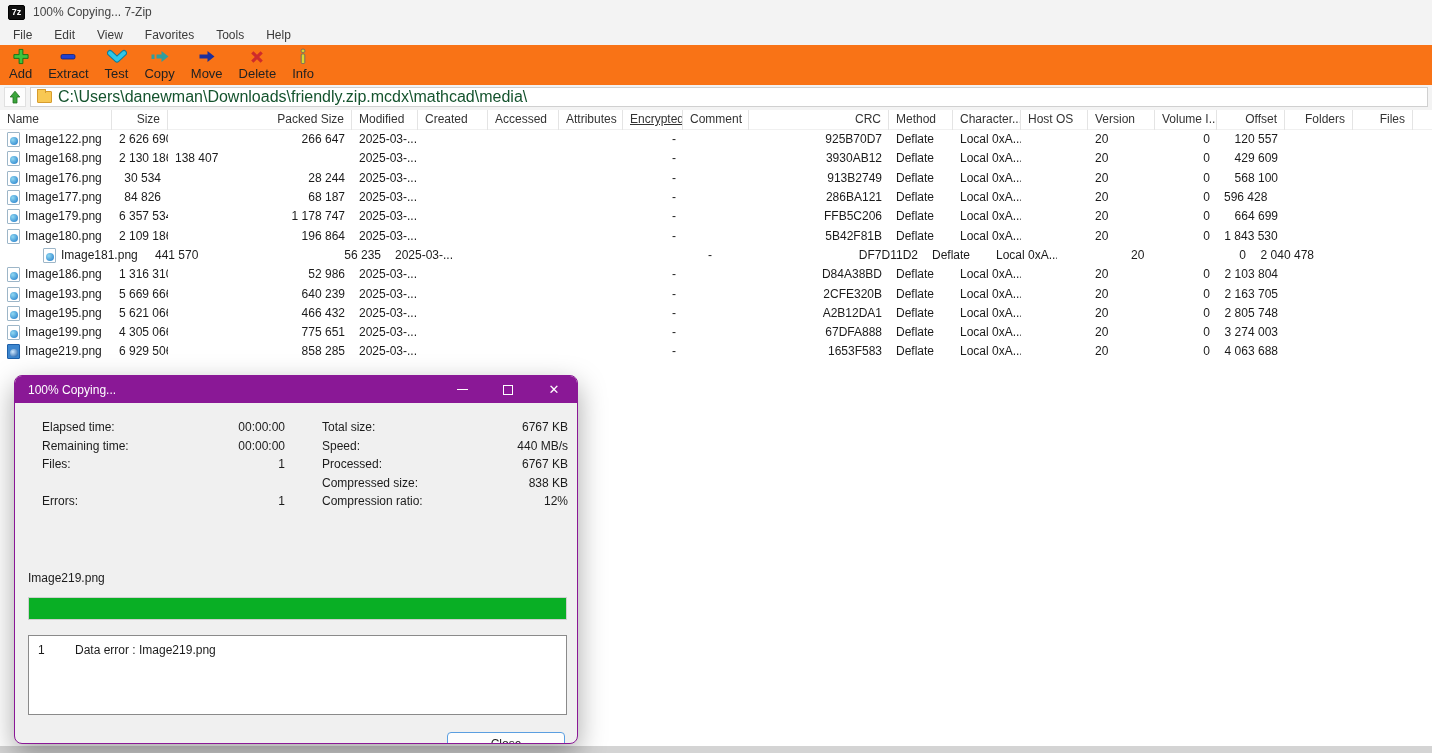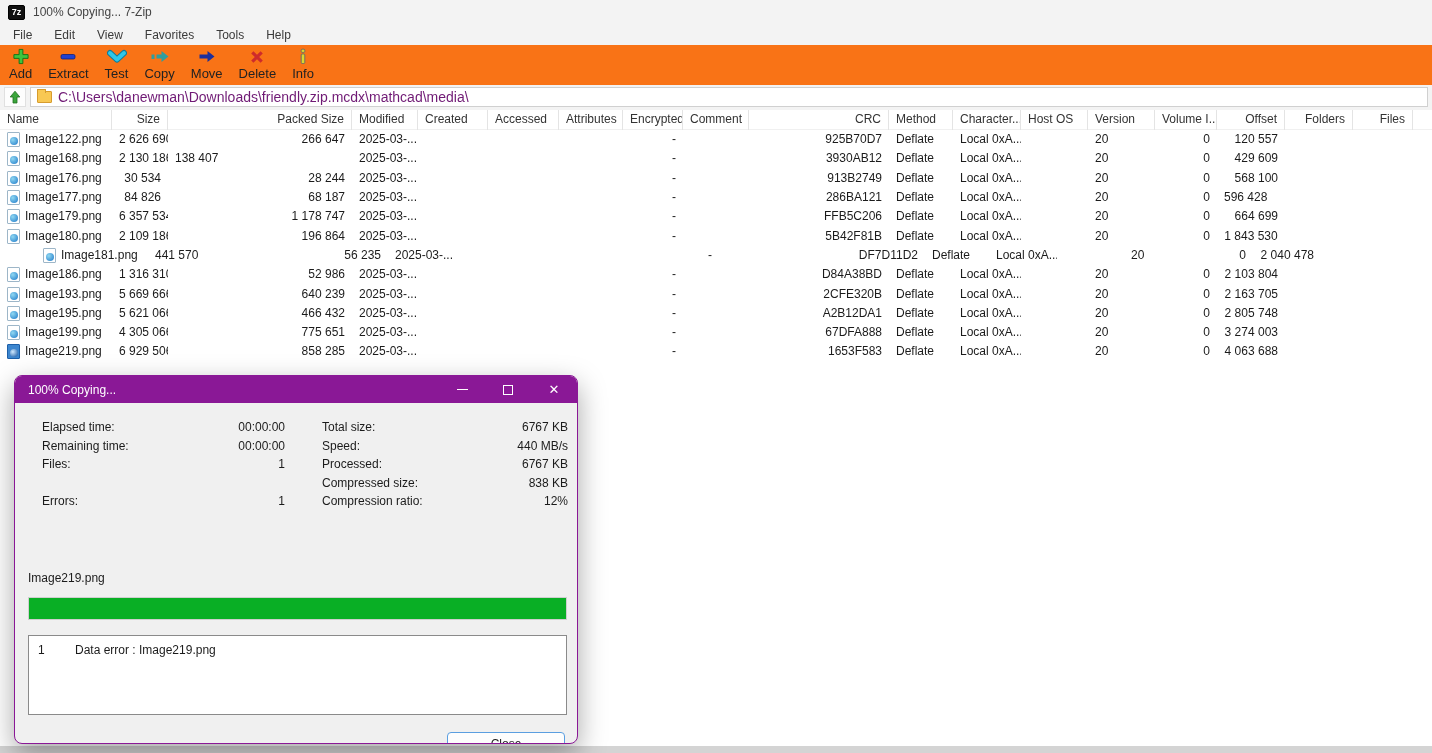--- a/index.html
+++ b/index.html
@@ -22,21 +22,21 @@
   .toolbar { height:40px; background:#f97316; display:flex; align-items:flex-start;
     padding:2px 0 0 2px; gap:2px; }
   .tb-btn { display:flex; flex-direction:column; align-items:center; gap:1px;
     padding:1px 7px; font-size:13px; color:#222; }
   .tb-icon { width:20px; height:17px; display:block; }
   .addressbar { height:25px; background:#f3f3f3; display:flex; align-items:center;
     gap:4px; padding:1px 4px 2px 4px; }
   .up-btn { width:22px; height:20px; display:flex; align-items:center;
     justify-content:center; background:#fdfdfd; border:1px solid #e0e0e0; }
   .address-field { flex:1; height:20px; background:#fff; border:1px solid #d0d0d0;
-    display:flex; align-items:center; gap:6px; padding:0 6px; font-size:14px; color:#701a75; }
+    display:flex; align-items:center; gap:6px; padding:0 6px; font-size:16px; color:#14532d; }
   .folder-icon { width:15px; height:12px; background:#f8c853; border:1px solid #d79c2e;
     border-radius:1px; position:relative; flex:0 0 auto; }
   .folder-icon::before { content:''; position:absolute; left:-1px; top:-3px; width:7px;
     height:3px; background:#f8c853; border:1px solid #d79c2e; border-bottom:none;
     border-radius:1px 1px 0 0; }
 
   
   .file-table { font-size:12px; color:#1b1b1b; }
   .ft-header { display:flex; height:20px; color:#333;
     border-bottom:1px solid #f0f0f0; }
@@ -167,21 +167,21 @@
 
     <div class="file-table">
       <div class="ft-header" id="file-table-header">
           <div class="ft-hcell" style="width: 112px; text-align: left;">Name</div>
           <div class="ft-hcell" style="width: 56px; text-align: right;">Size</div>
           <div class="ft-hcell" style="width: 184px; text-align: right;">Packed Size</div>
           <div class="ft-hcell" style="width: 66px; text-align: left;">Modified</div>
           <div class="ft-hcell" style="width: 70px; text-align: left;">Created</div>
           <div class="ft-hcell" style="width: 71px; text-align: left;">Accessed</div>
           <div class="ft-hcell" style="width: 64px; text-align: left;">Attributes</div>
-          <div class="ft-hcell" style="width: 60px; text-align: left;">Encrypted</div>
+          <div class="ft-hcell" style="width: 60px; text-align: left; text-decoration: underline;">Encrypted</div>
           <div class="ft-hcell" style="width: 66px; text-align: left;">Comment</div>
           <div class="ft-hcell" style="width: 140px; text-align: right;">CRC</div>
           <div class="ft-hcell" style="width: 64px; text-align: left;">Method</div>
           <div class="ft-hcell" style="width: 68px; text-align: left;">Character...</div>
           <div class="ft-hcell" style="width: 67px; text-align: left;">Host OS</div>
           <div class="ft-hcell" style="width: 67px; text-align: left;">Version</div>
           <div class="ft-hcell" style="width: 62px; text-align: left;">Volume I...</div>
           <div class="ft-hcell" style="width: 68px; text-align: right;">Offset</div>
           <div class="ft-hcell" style="width: 68px; text-align: right;">Folders</div>
           <div class="ft-hcell" style="width: 60px; text-align: right;">Files</div>

